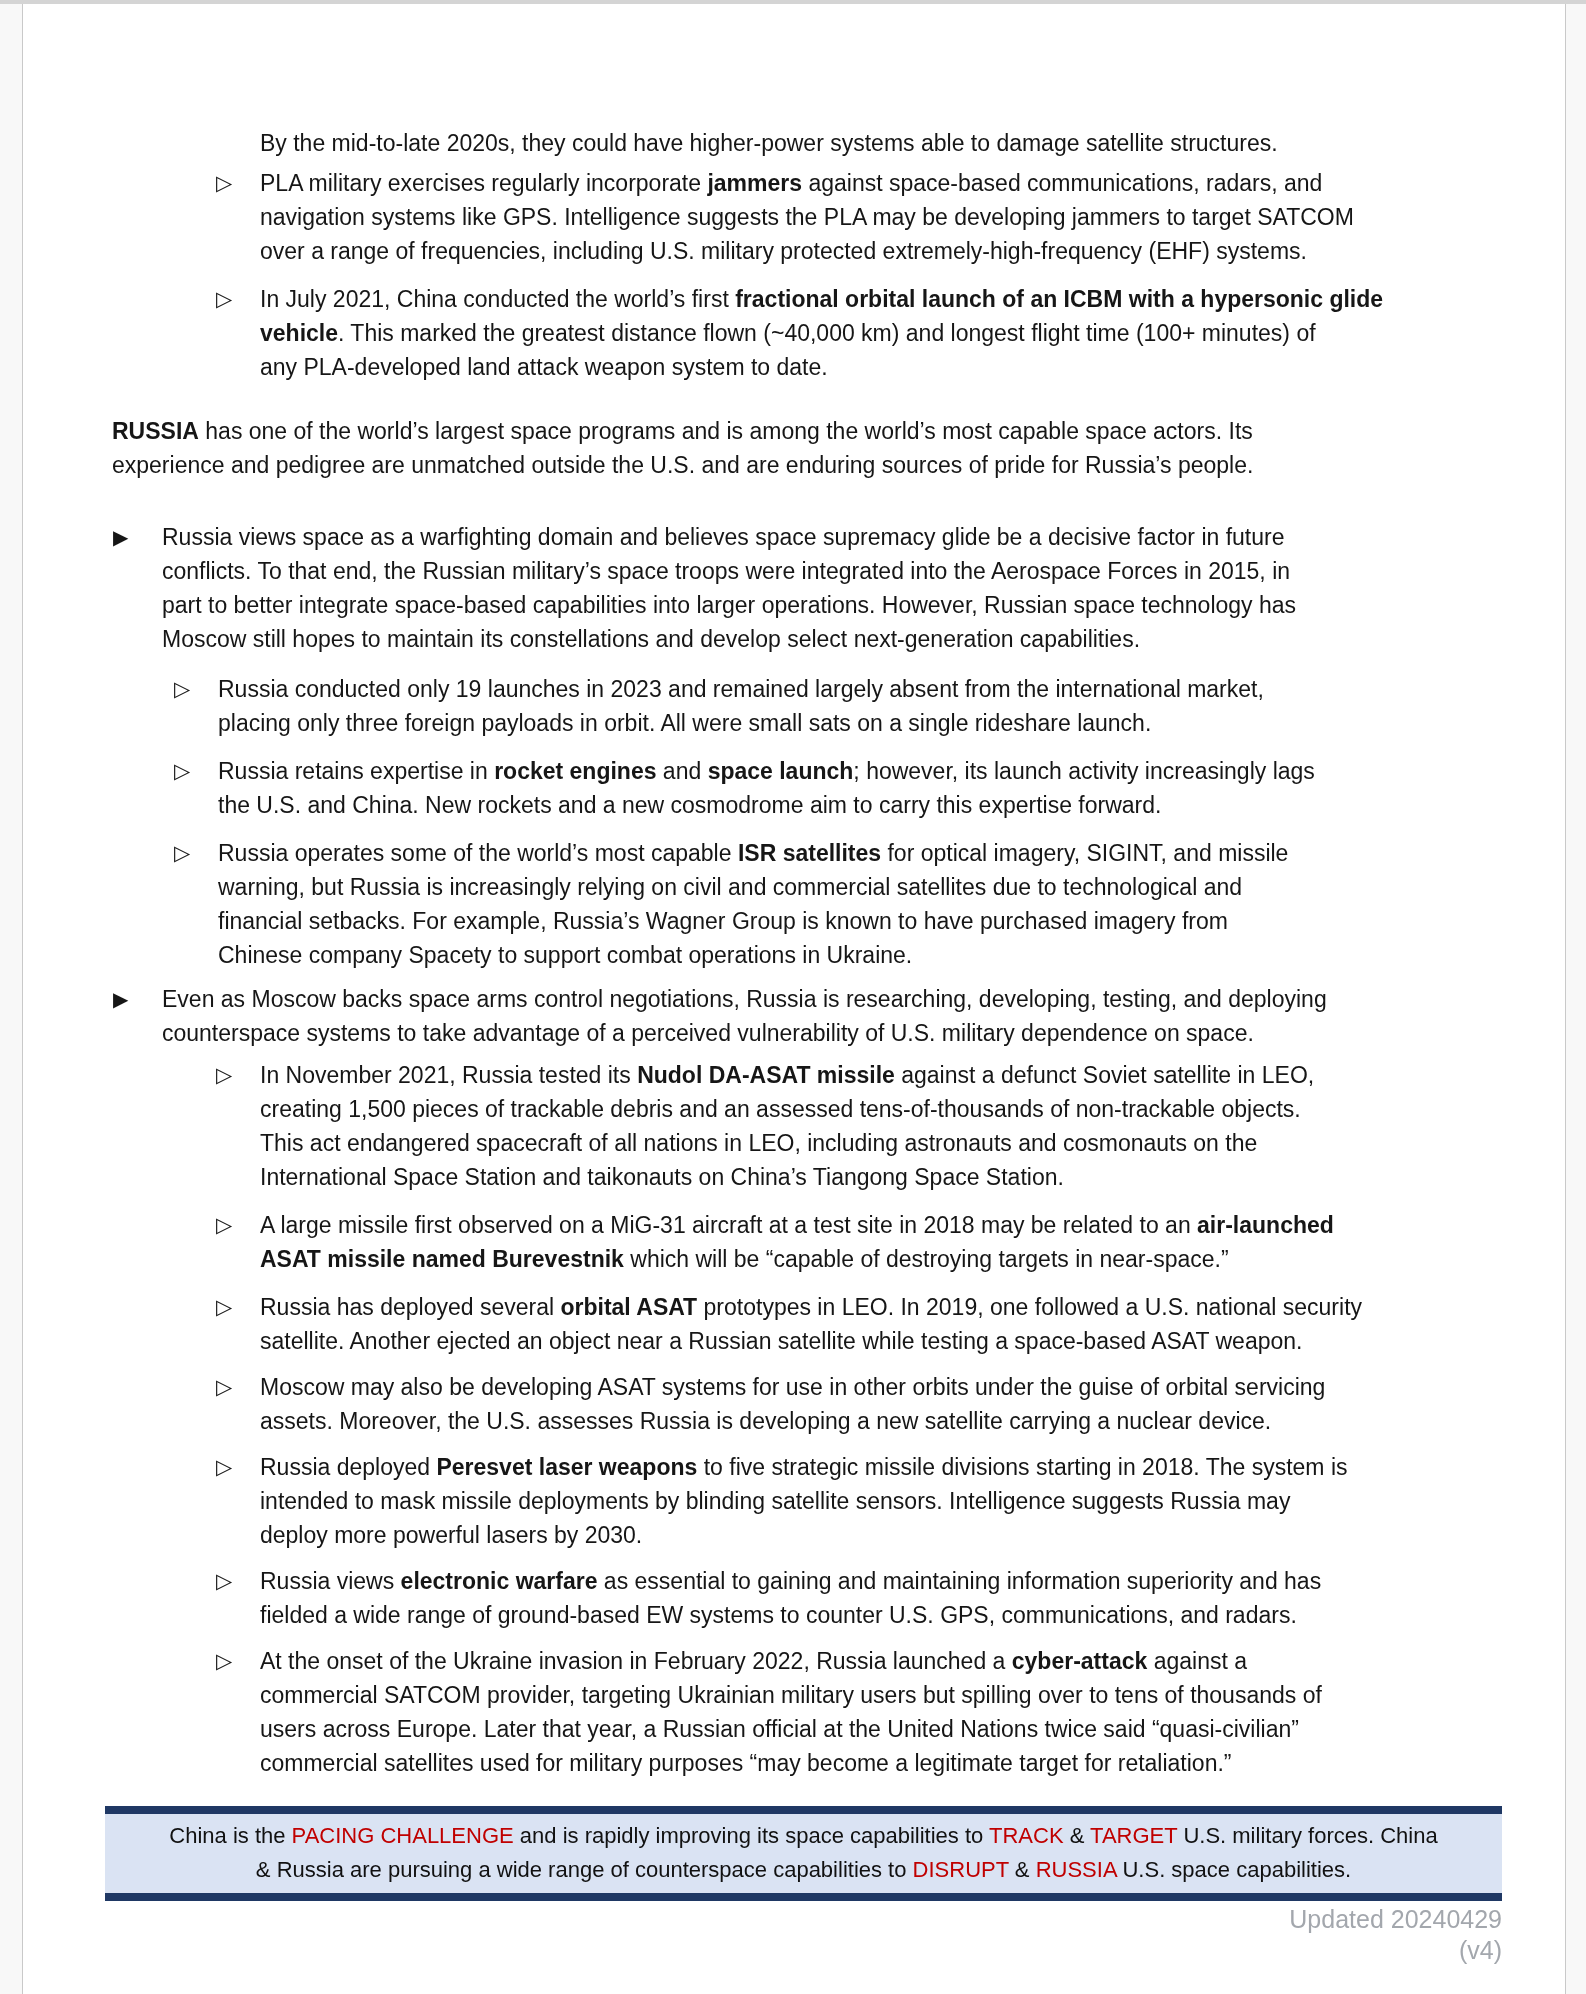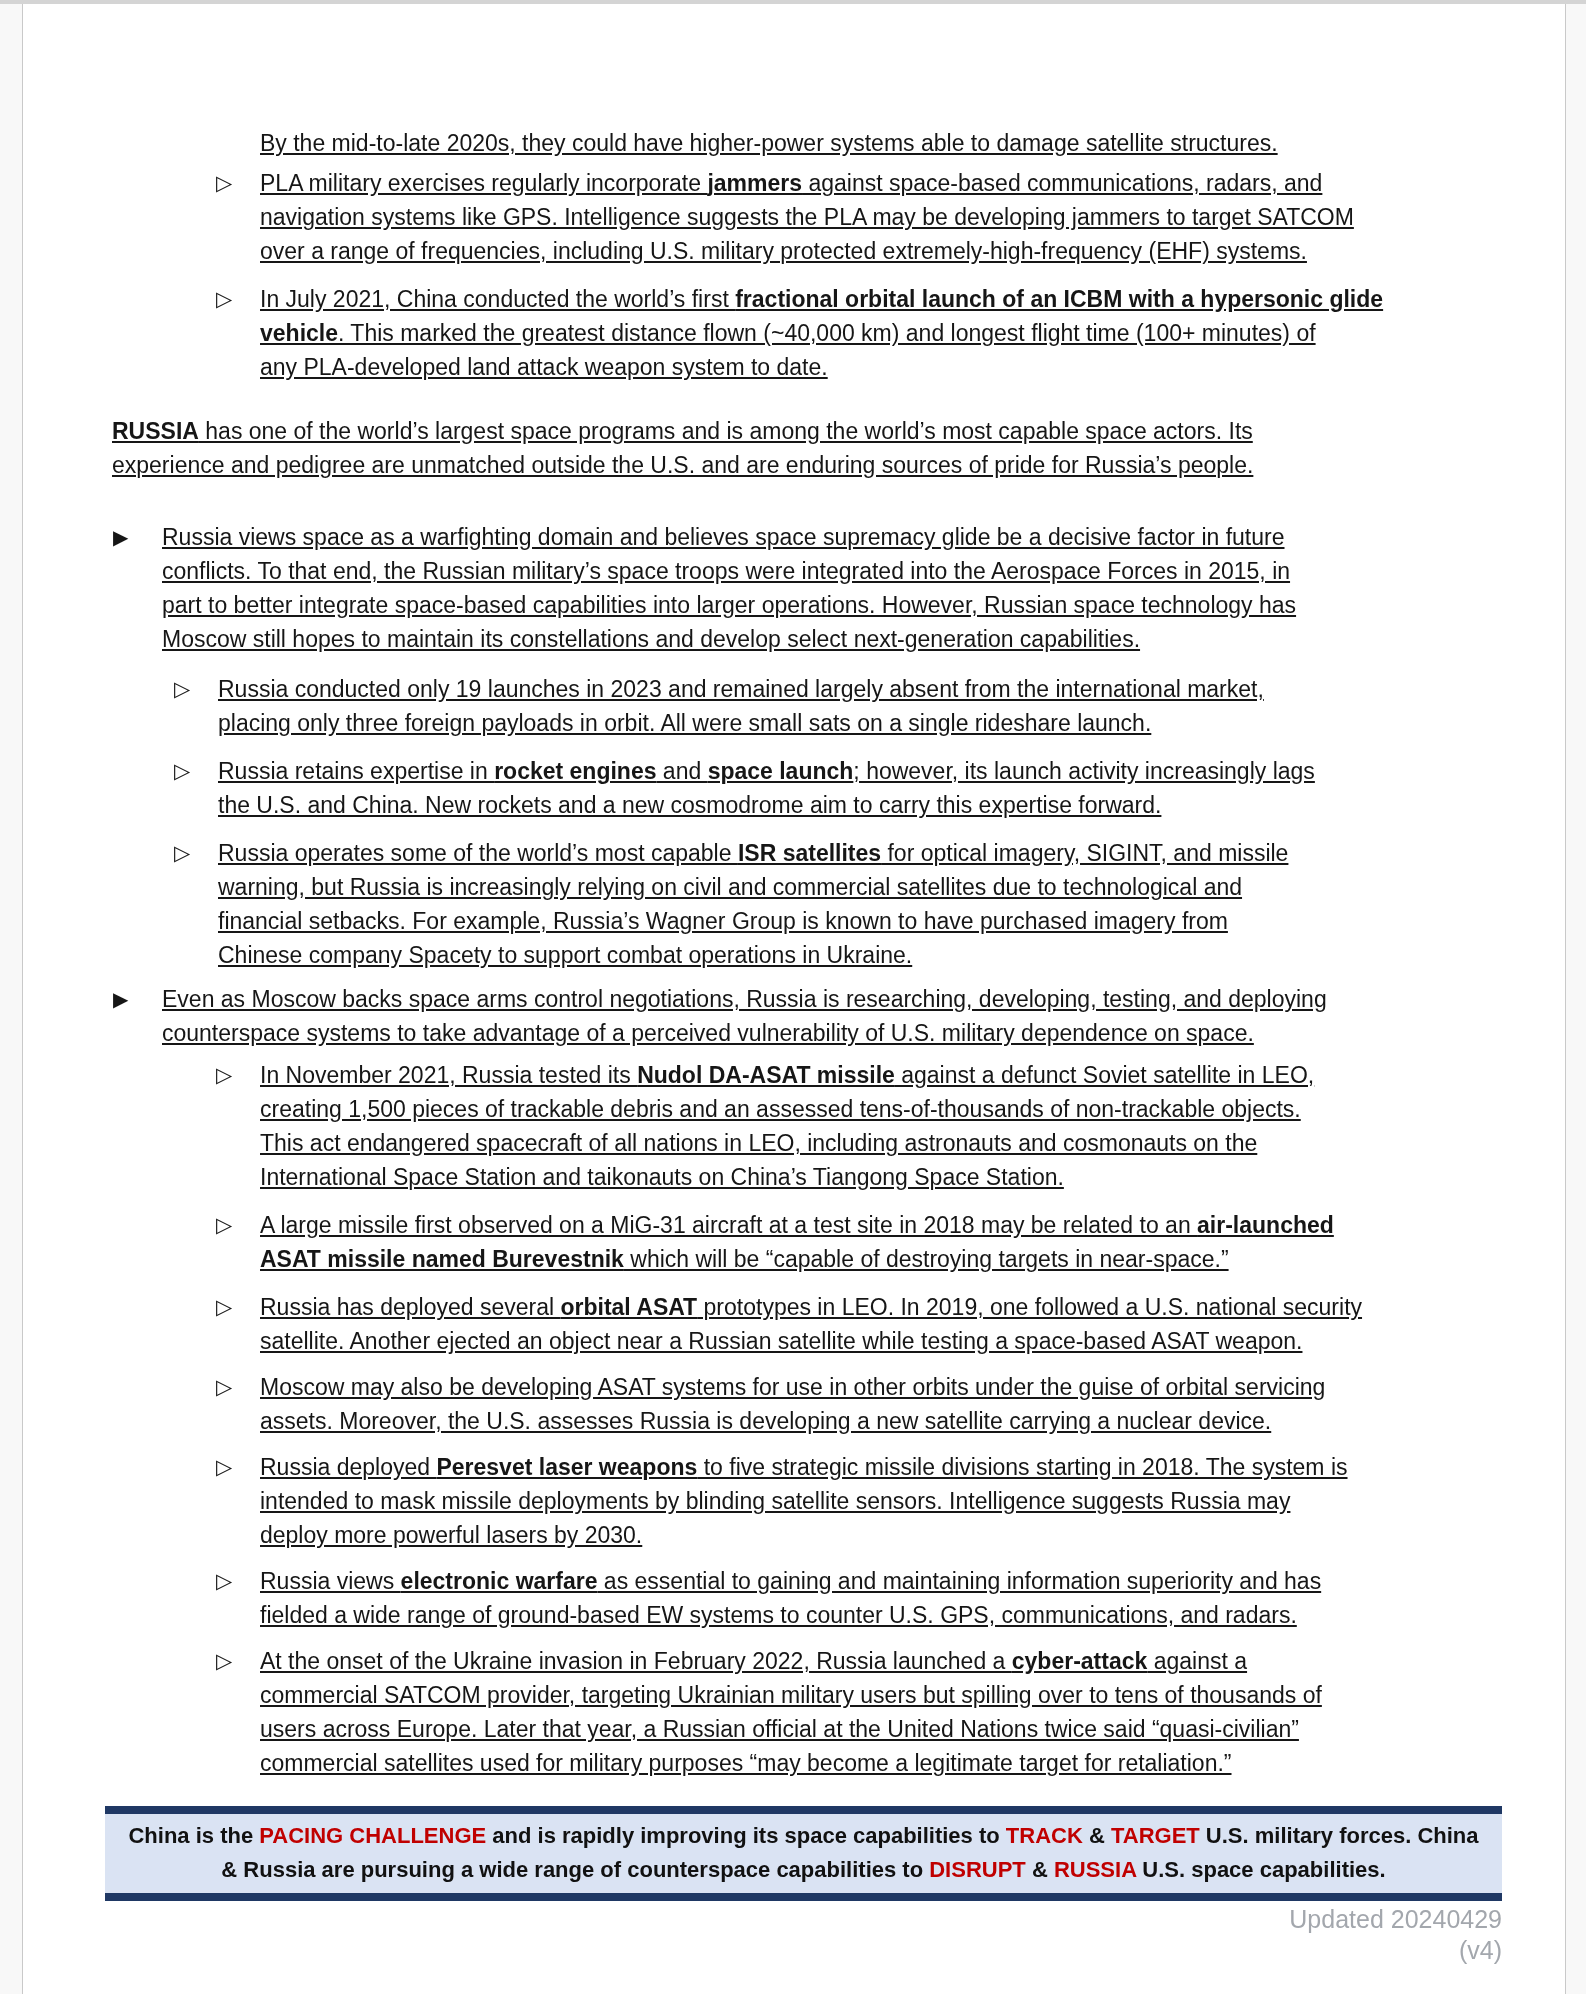--- a/index.html
+++ b/index.html
@@ -10,21 +10,21 @@
     -webkit-font-smoothing:antialiased;
   }
   .top-strip{position:absolute;left:0;top:0;width:1586px;height:4px;background:#d4d4d4;}
   .side-strip{position:absolute;top:4px;bottom:0;background:#f8f8f8;}
   .side-strip.left{left:0;width:22px;border-right:1px solid #c9c9c9;}
   .side-strip.right{right:0;width:20px;border-left:1px solid #c9c9c9;}
   .page{position:absolute;left:23px;top:4px;width:1542px;height:1990px;background:#ffffff;}
 
   .content{position:absolute;left:0;top:122px;width:1542px;}
   .block{position:relative;font-size:23px;line-height:34px;color:#161616;padding-right:60px;}
-  .block .line{white-space:pre;text-decoration:underline;}
+  .block .line{white-space:pre;}
   .bold{font-weight:bold;}
   .level-para{padding-left:89px;}
   .level-l1{padding-left:139px;}
   .level-l2a{padding-left:195px;}
   .level-l2b{padding-left:237px;}
   .marker{position:absolute;top:0;line-height:34px;color:#161616;}
   .level-l1 > .marker{left:90px;font-size:20px;}
   .level-l2a > .marker{left:151px;font-size:21px;}
   .level-l2b > .marker{left:193px;font-size:21px;}
 
@@ -46,21 +46,21 @@
   #doc-blocks .block:nth-child(15){margin-bottom:12px;}
 
   .callout{
     position:absolute;left:82px;top:1802px;width:1397px;
     background:var(--callout-fill,#dae3f3);
     border-top:8px solid var(--navy,#1f3864);
     border-bottom:8px solid var(--navy,#1f3864);
     padding:5px 0 6px 0;
   }
   .callout .line{
-    text-align:center;font-weight:bold;font-size:22px;line-height:34px;
+    text-align:center;font-weight:normal;font-size:22px;line-height:34px;
     color:#111111;white-space:pre;
   }
   .red{color:var(--alert-red,#c00000);}
 
   .footer{
     position:absolute;right:63px;top:1900px;text-align:right;
     font-size:25px;line-height:31px;color:var(--footer-gray,#a3a7ad);
   }
 </style>
 </head>

